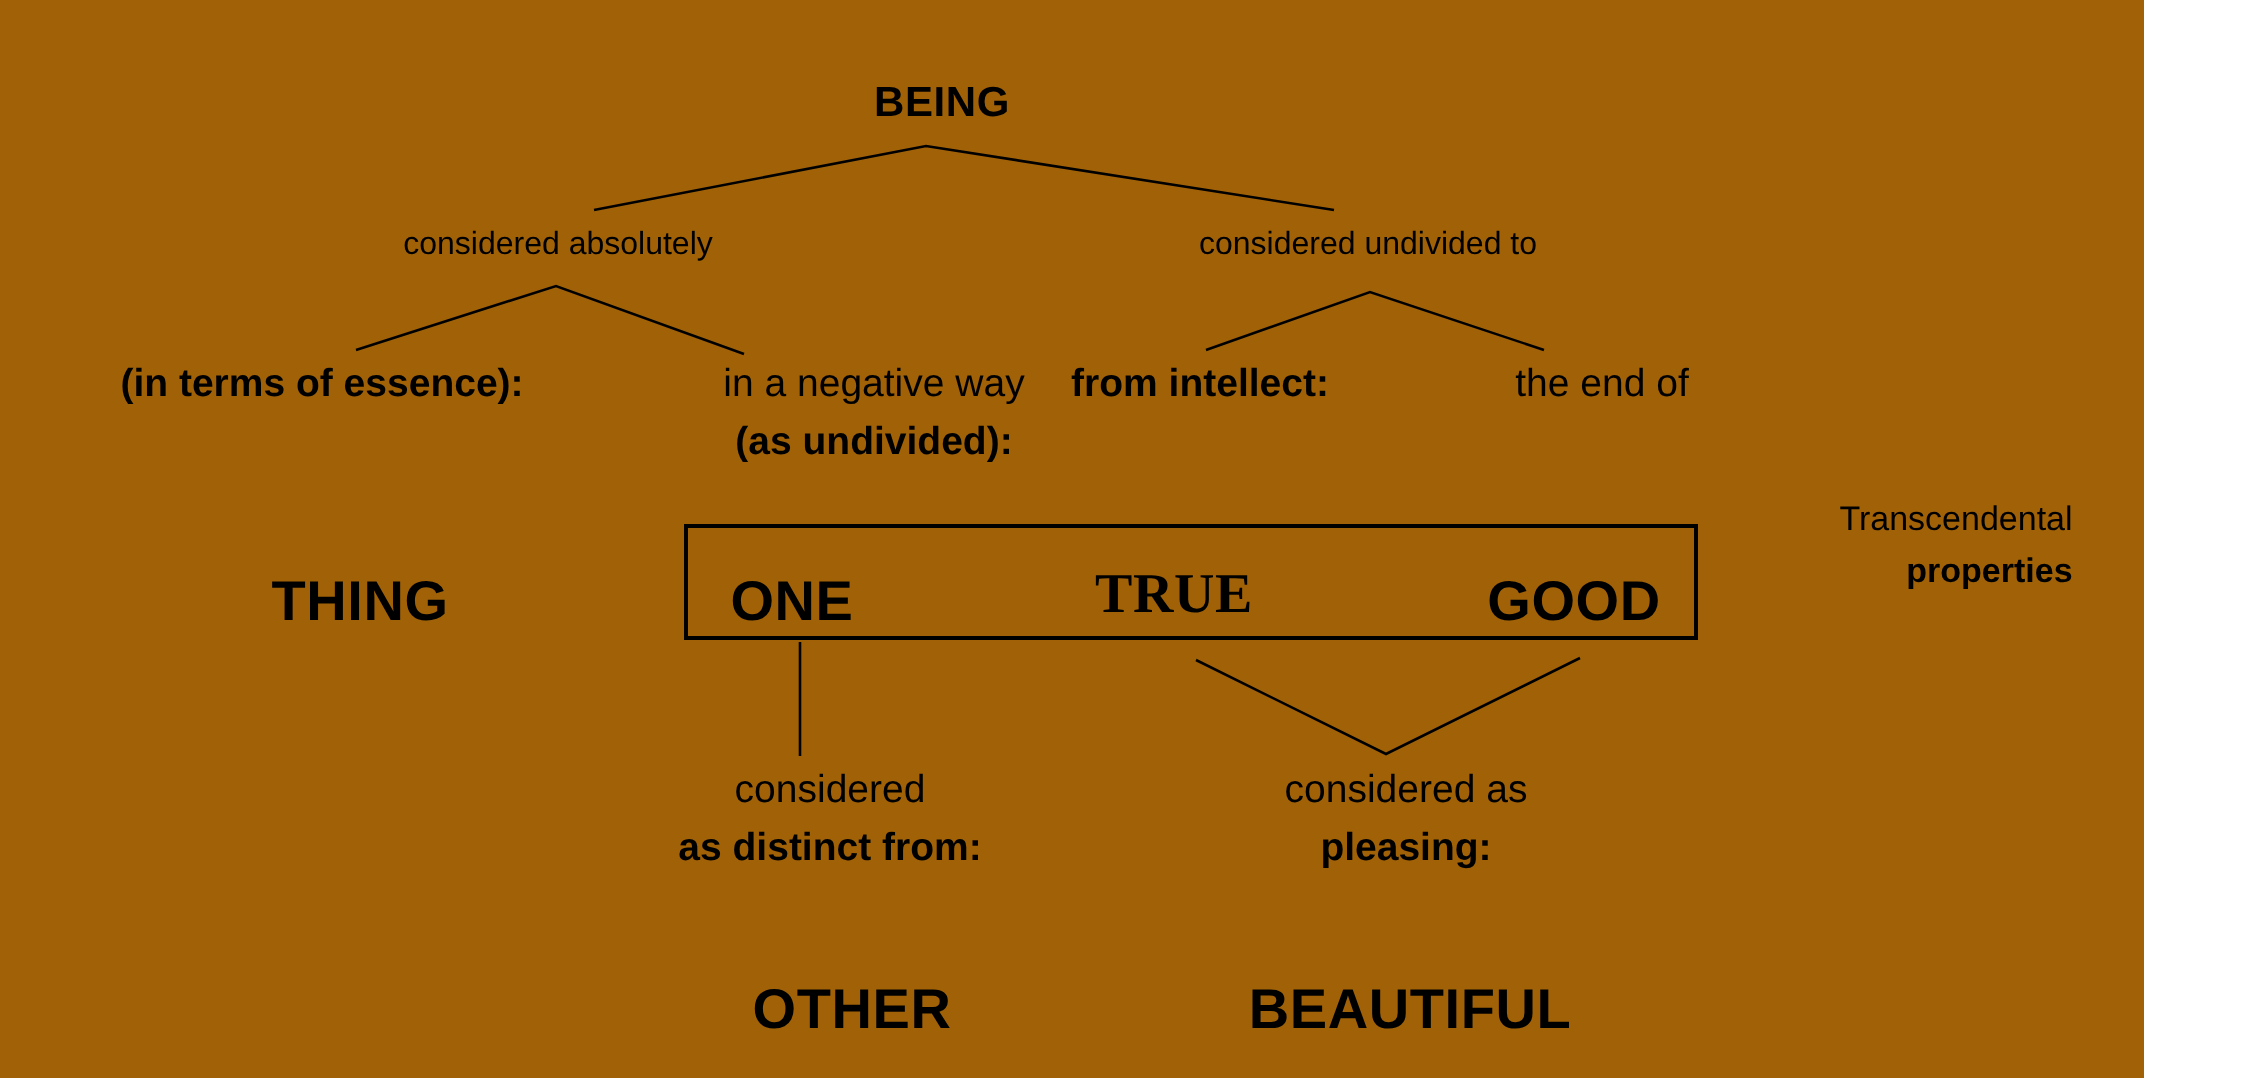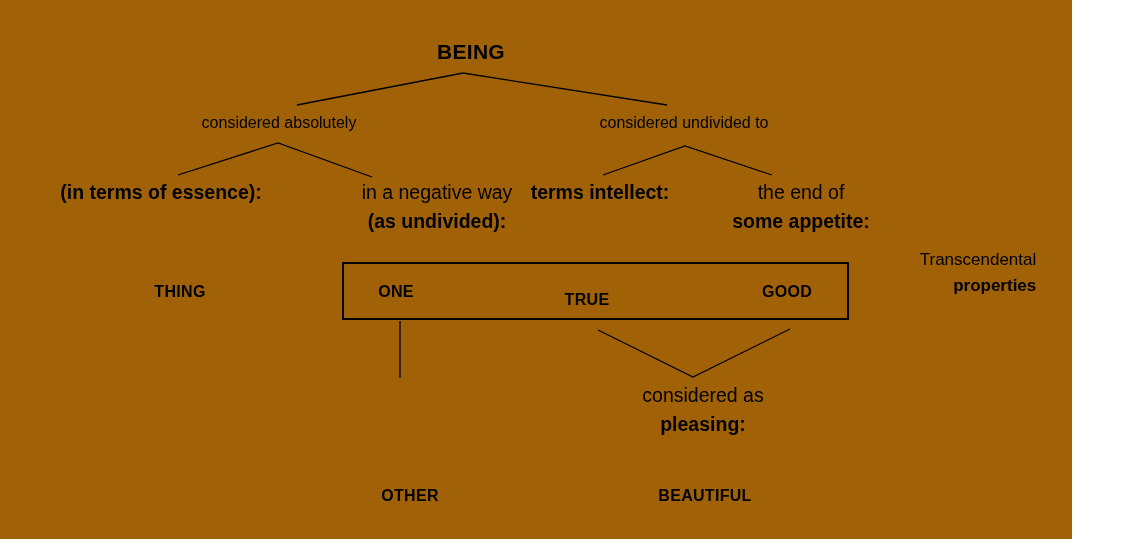--- a/index.html
+++ b/index.html
@@ -41,21 +41,21 @@
   }
   .lvl-branch {
     font-size: 16px;
     font-weight: normal;
   }
   .lvl-desc {
     font-size: 19.5px;
     font-weight: normal;
   }
   .lvl-term {
-    font-size: 16px;
+    font-size: 28px;
     font-weight: bold;
     letter-spacing: 0.3px;
   }
   .side-note {
     font-size: 17px;
     font-weight: normal;
     line-height: 1.55;
   }
   .node .line2 {
     display: block;
@@ -104,50 +104,53 @@
   </div>
 
   <div class="node lvl-desc" style="left:161px; top:178px;">
     <span class="line2">(in terms of essence):</span>
   </div>
   <div class="node lvl-desc" style="left:389px; top:178px;margin-left:48px;">
     <span>in a negative way</span>
     <span class="line2">(as undivided):</span>
   </div>
   <div class="node lvl-desc" style="left:600px; top:178px;">
-    <span class="line2">terms intellect:</span>
+    <span class="line2">from intellect:</span>
   </div>
   <div class="node lvl-desc" style="left:801px; top:178px;">
     <span>the end of</span>
-    <span class="line2">some appetite:</span>
   </div>
 
   <div class="node lvl-term" style="left:180px; top:280px;">
     <span>THING</span>
   </div>
   <div class="node lvl-term" style="left:396px; top:280px;">
     <span>ONE</span>
   </div>
-  <div class="node lvl-term" style="left:587px; top:288px;">
+  <div class="node lvl-term" style="left:587px; top:277px;font-family:Liberation Serif, serif;">
     <span>TRUE</span>
   </div>
   <div class="node lvl-term" style="left:787px; top:280px;">
     <span>GOOD</span>
   </div>
 
   <div class="node side-note" style="left:978px; top:247px;text-align:right;">
     <span>Transcendental</span>
     <span class="line2">properties</span>
   </div>
 
+  <div class="node lvl-desc" style="left:415px; top:381px;">
+    <span>considered</span>
+    <span class="line2">as distinct from:</span>
+  </div>
   <div class="node lvl-desc" style="left:703px; top:381px;text-align:center;">
     <span>considered as</span>
     <span class="line2">pleasing:</span>
   </div>
 
-  <div class="node lvl-term" style="left:410px; top:484px;text-align:center;">
+  <div class="node lvl-term" style="left:426px; top:484px;text-align:center;">
     <span>OTHER</span>
   </div>
   <div class="node lvl-term" style="left:705px; top:484px;">
     <span>BEAUTIFUL</span>
   </div>
 
 </div>
 
 </body></html>

